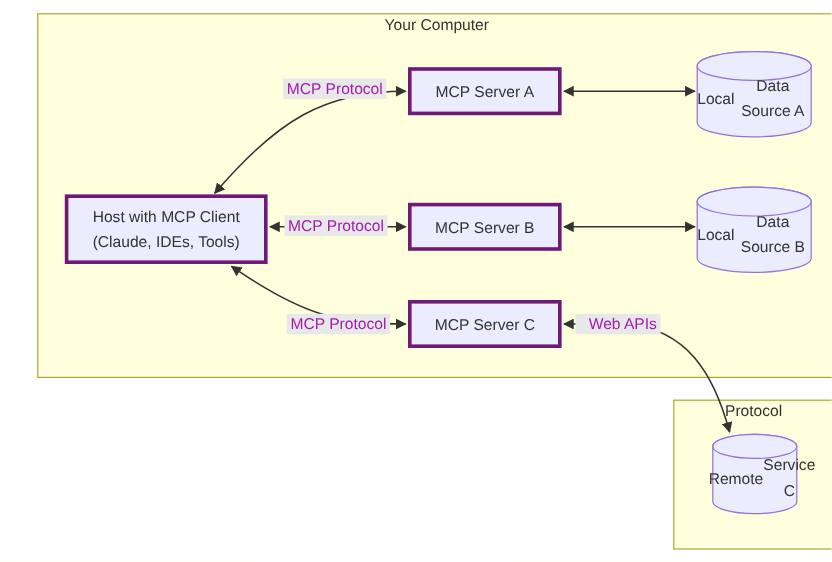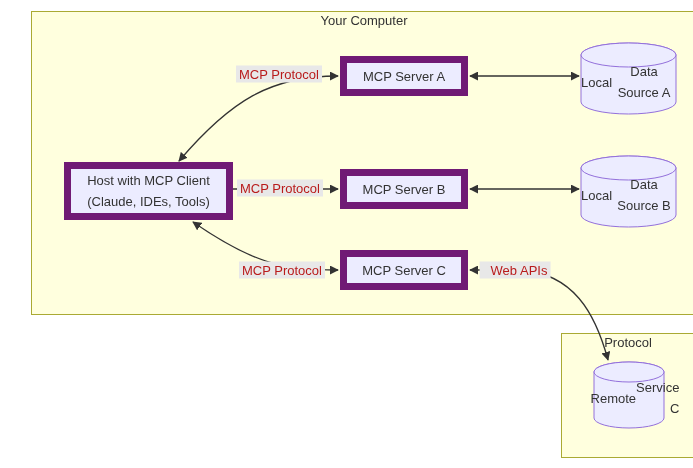--- a/index.html
+++ b/index.html
@@ -21,53 +21,53 @@
   .container-label {
     position: absolute;
     transform: translateX(-50%);
     white-space: nowrap;
     color: #333333;
   }
   .node {
     position: absolute;
     box-sizing: border-box;
     background: #ECECFF;
-    border: 7px solid #701a75;
+    border: 3px solid #701a75;
     display: flex;
     flex-direction: column;
     align-items: center;
     justify-content: center;
     text-align: center;
     line-height: 21px;
   }
-  .node-host { left: 48px; top: 162px; width: 169px; height: 58px; }
+  .node-host { left: 38px; top: 162px; width: 169px; height: 58px; }
   .node-server { left: 324px; width: 128px; height: 40px; }
   .node-server-a { top: 56px; }
   .node-server-b { top: 169px; }
   .node-server-c { top: 250px; }
   .cyl-label {
     position: absolute;
     display: flex;
     flex-direction: row;
     align-items: center;
     justify-content: center;
     text-align: center;
     line-height: 21px;
     pointer-events: none;
   }
   .cyl-label-a { left: 565px; top: 54px; width: 95px; height: 56px; }
   .cyl-label-b { left: 565px; top: 167px; width: 95px; height: 56px; }
-  .cyl-label-c { left: 578px; top: 374px; width: 82px; height: 48px; text-align: right; }
+  .cyl-label-c { left: 578px; top: 374px; width: 82px; height: 48px; }
   .edge-label {
     position: absolute;
     transform: translate(-50%, -50%);
     background: #e8e8e8;
     padding: 1px 3px;
     white-space: nowrap;
-    color: #b91c1c;
+    color: #a21caf;
   }
 </style>
 </head>
 <body>
 
 <div class="canvas">
 
   <svg class="layer" width="693" height="468" viewBox="0 0 693 468">
     <defs>
       <marker id="arrowEnd" viewBox="0 0 10 10" refX="9" refY="5" markerWidth="9" markerHeight="9" orient="auto" markerUnits="userSpaceOnUse">

